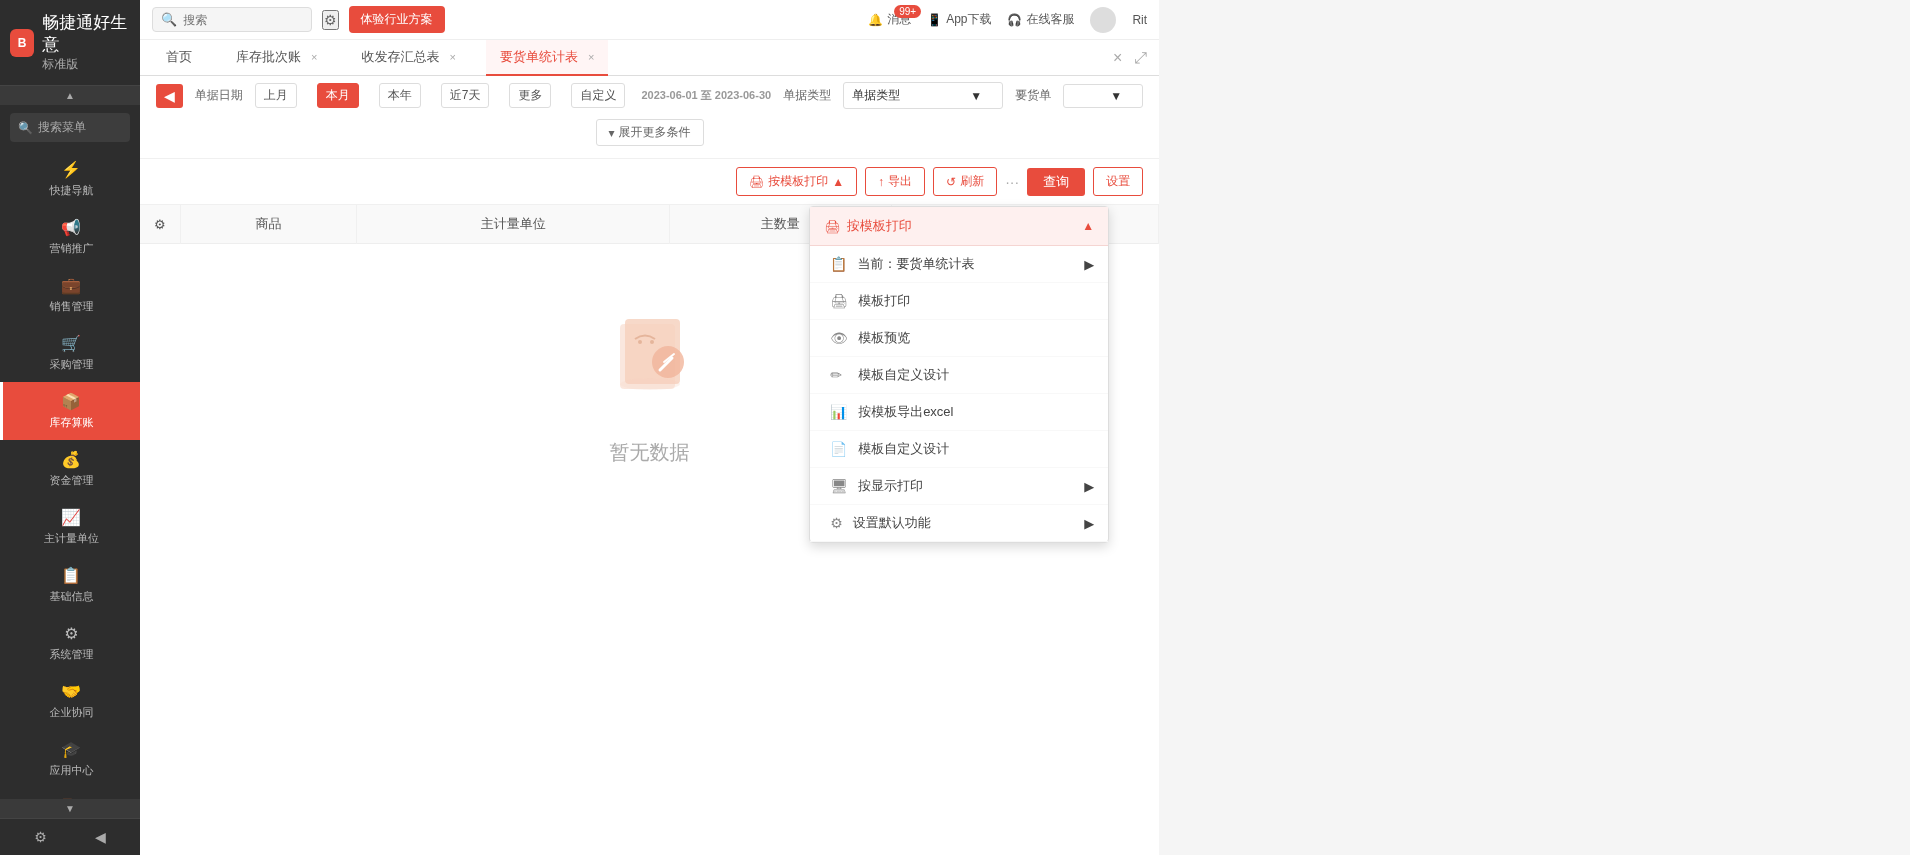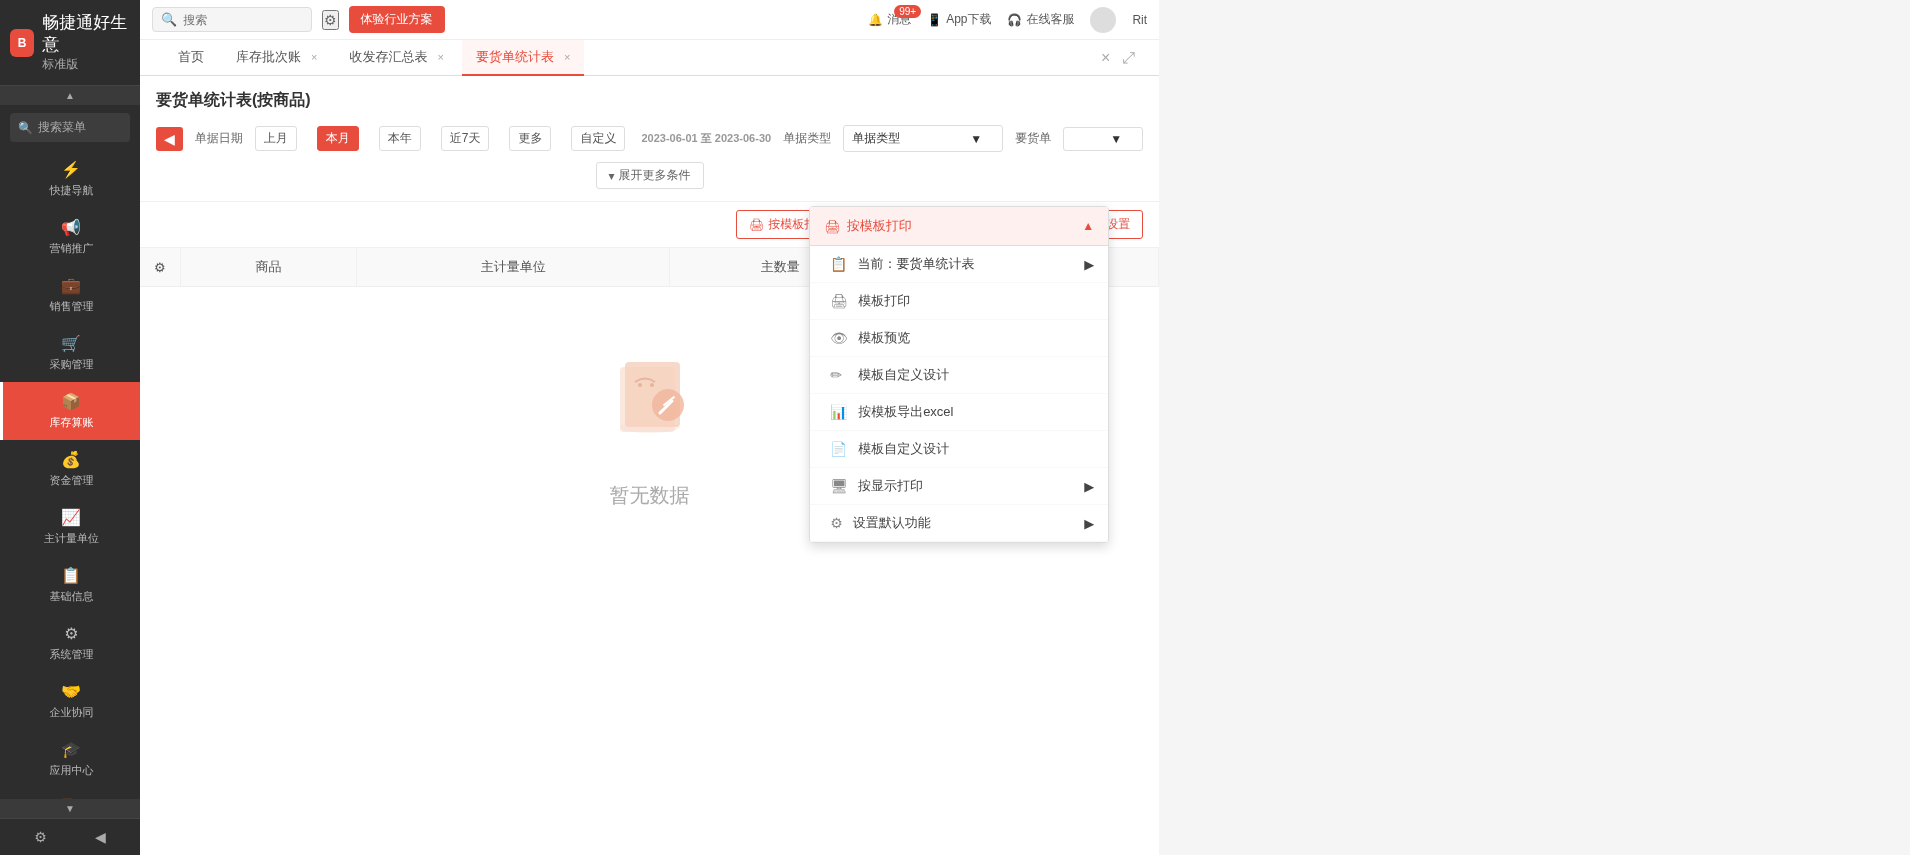--- a/index.html
+++ b/index.html
@@ -31,21 +31,21 @@
     .topbar-search input { border: none; background: transparent; outline: none; font-size: 12px; width: 120px; }
     .topbar-gear { font-size: 14px; color: #666; cursor: pointer; }
     .topbar-trial { background: #e84c3d; color: white; border: none; border-radius: 4px; padding: 5px 12px; font-size: 12px; cursor: pointer; }
     .topbar-right { margin-left: auto; display: flex; align-items: center; gap: 16px; }
     .topbar-badge { position: relative; cursor: pointer; display: flex; align-items: center; gap: 4px; font-size: 12px; color: #555; }
     .badge-count { background: #e84c3d; color: white; border-radius: 8px; padding: 1px 5px; font-size: 10px; position: absolute; top: -6px; right: -10px; }
     .topbar-avatar { width: 26px; height: 26px; background: #ddd; border-radius: 50%; }
     .topbar-username { font-size: 12px; color: #555; }
 
     
-    .tabs { height: 36px; background: #fff; display: flex; align-items: center; padding: 0 24px; border-bottom: 1px solid #ddd; gap: 4px; }
+    .tabs { height: 36px; background: #fff; display: flex; align-items: center; padding: 0 12px; border-bottom: 1px solid #ddd; gap: 16px; }
     .tab { padding: 8px 14px; font-size: 13px; cursor: pointer; color: #555; display: flex; align-items: center; gap: 6px; border-bottom: 2px solid transparent; white-space: nowrap; }
     .tab.active { color: #e84c3d; border-bottom: 2px solid #e84c3d; background: #fff5f5; }
     .tab-close { font-size: 11px; color: #aaa; margin-left: 4px; }
 
     
     .content { flex: 1; background: #fff; padding: 0; display: flex; flex-direction: column; overflow: hidden; }
     .page-header { padding: 14px 16px 8px; }
     .page-title { font-size: 16px; font-weight: bold; color: #333; }
     .filter-label { font-size: 12px; color: #666; white-space: nowrap; }
     .date-btns { display: flex; gap: 20px; align-items: center; }
@@ -205,23 +205,20 @@
         <span>要货单统计表</span>
         <span class="tab-close">×</span>
       </div>
       <div style="margin-left:auto; display:flex; gap:8px; align-items:center;">
         <span class="tab-close" style="font-size:16px;">×</span>
         <span class="tab-close" style="font-size:16px;">⤢</span>
       </div>
     </div>
 
     <div class="content" style="position:relative;">
-      <div class="page-header">
-        <span class="page-title">要货单统计表(按商品)</span>
-      </div>
 
       <div style="padding: 0 16px 8px; background:#fff; border-bottom: 1px solid #f0f0f0;">
         <div style="display:flex; align-items:center; gap:12px; padding: 6px 0;">
 
           <button class="red-arrow">◀</button>
           <span class="filter-label">单据日期</span>
           <div class="date-btns">
             <button class="date-btn">上月</button>
             <button class="date-btn active">本月</button>
             <button class="date-btn">本年</button>

